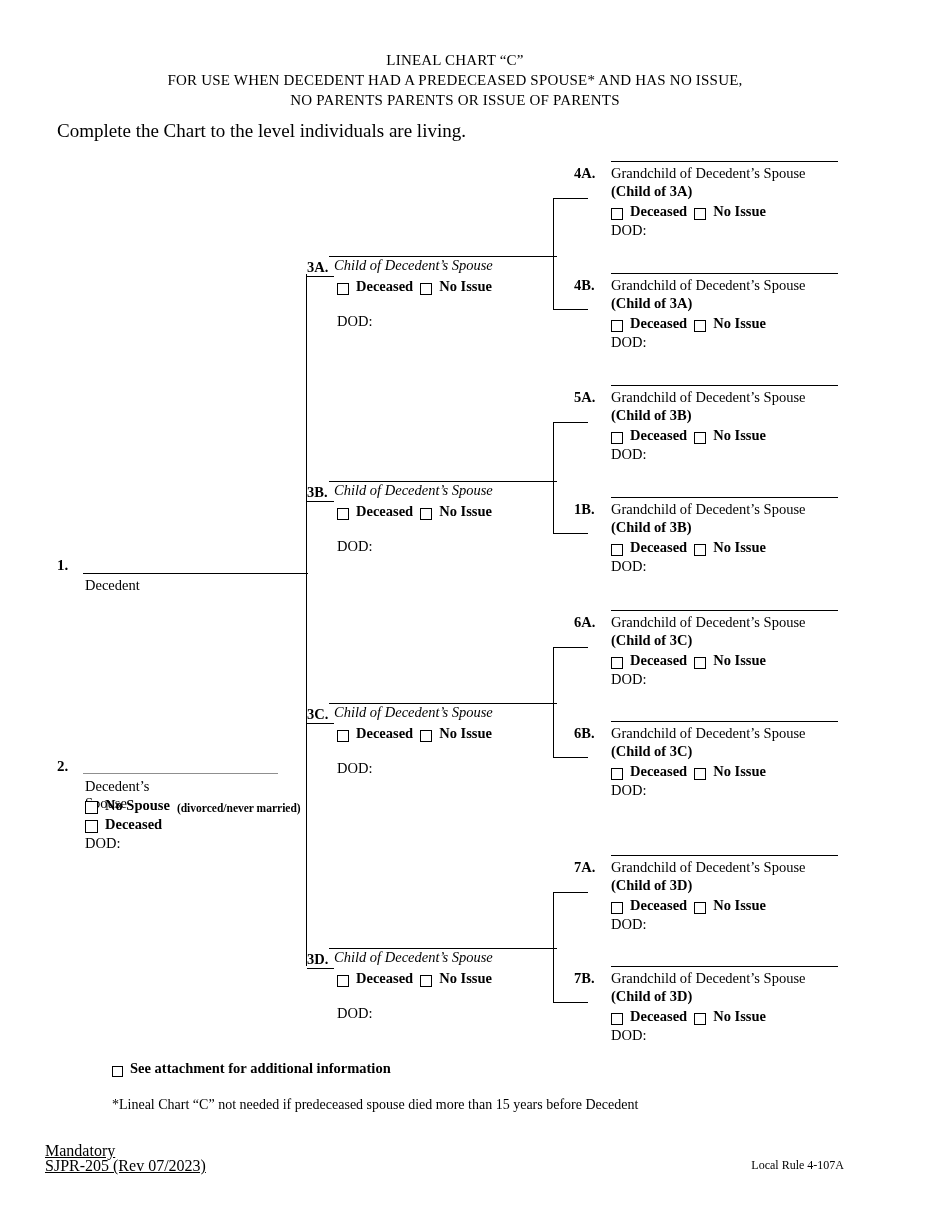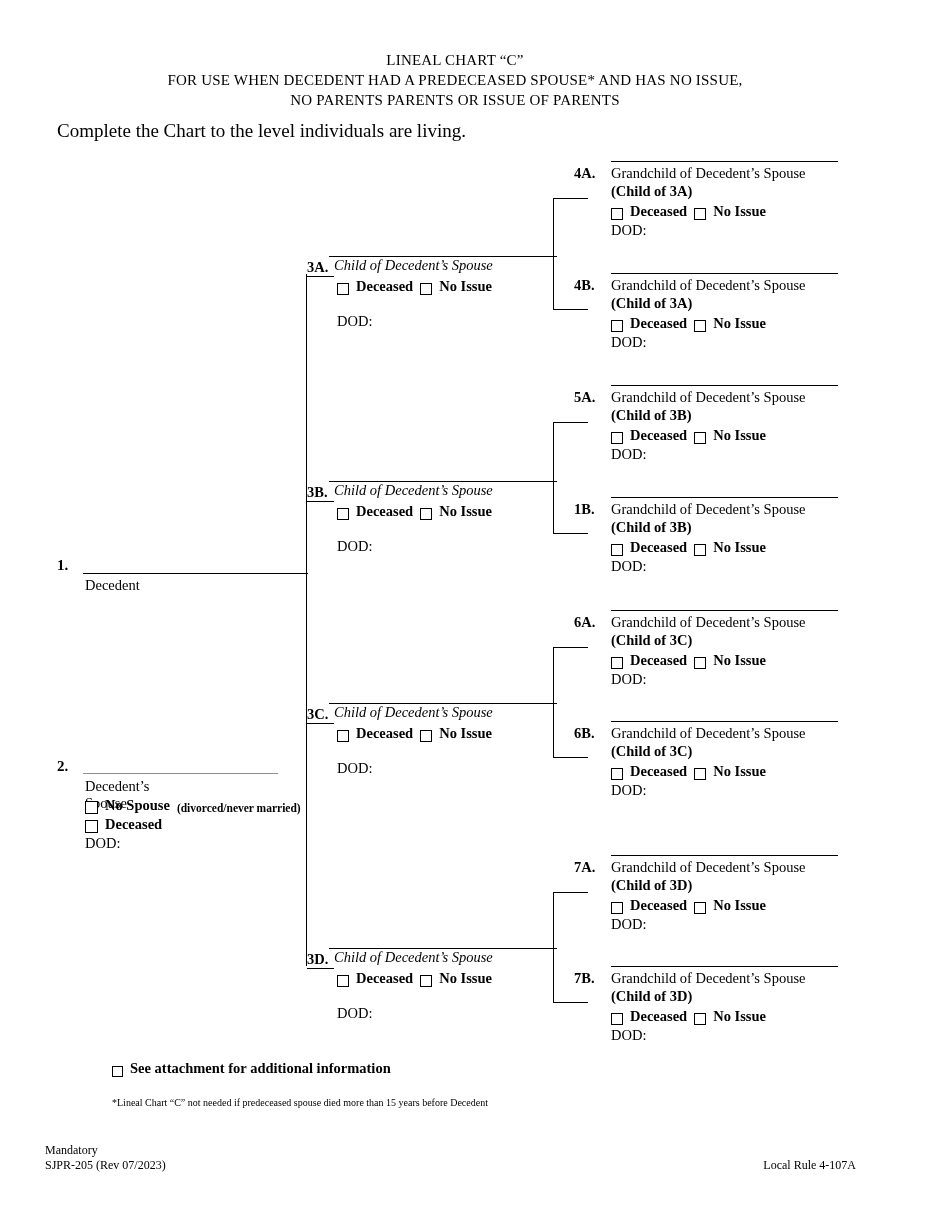--- a/index.html
+++ b/index.html
@@ -36,23 +36,23 @@
   .c-cbrow { position:absolute; left:30px; top:22px; }
   .c-dod { position:absolute; left:30px; top:57px; }
   
   .g-entry { position:absolute; left:556px; width:292px; height:92px; font-size:14.5px;margin-left:18px; }
   .g-entry .nameline { left:37px; top:0; width:227px; }
   .g-num { position:absolute; left:0; top:4px; }
   .g-cap1 { position:absolute; left:37px; top:4px; white-space:nowrap; }
   .g-cap2 { position:absolute; left:37px; top:22px; white-space:nowrap;font-weight:bold; }
   .g-cbrow { position:absolute; left:37px; top:42px; }
   .g-dod { position:absolute; left:37px; top:61px; }
-  .footnote { position:absolute; left:112px; top:1097px; font-size:10px; }
-  .footer-left { position:absolute; left:45px; top:1143px; font-size:12px; line-height:15px; }
-  .footer-right { position:absolute; right:94px; top:1158px; font-size:12px;margin-left:39px; }
+  .footnote { position:absolute; left:112px; top:1097px; font-size:14px; }
+  .footer-left { position:absolute; left:45px; top:1143px; font-size:16px; line-height:15px;text-decoration:underline; }
+  .footer-right { position:absolute; right:106px; top:1158px; font-size:12px;margin-left:39px; }
 </style>
 </head>
 <body>
 
 <div class="page">
 
   <div class="title">
     <div>LINEAL CHART “C”</div>
     <div>FOR USE WHEN DECEDENT HAD A PREDECEASED SPOUSE* AND HAS NO ISSUE,</div>
     <div>NO PARENTS PARENTS OR ISSUE OF PARENTS</div>

